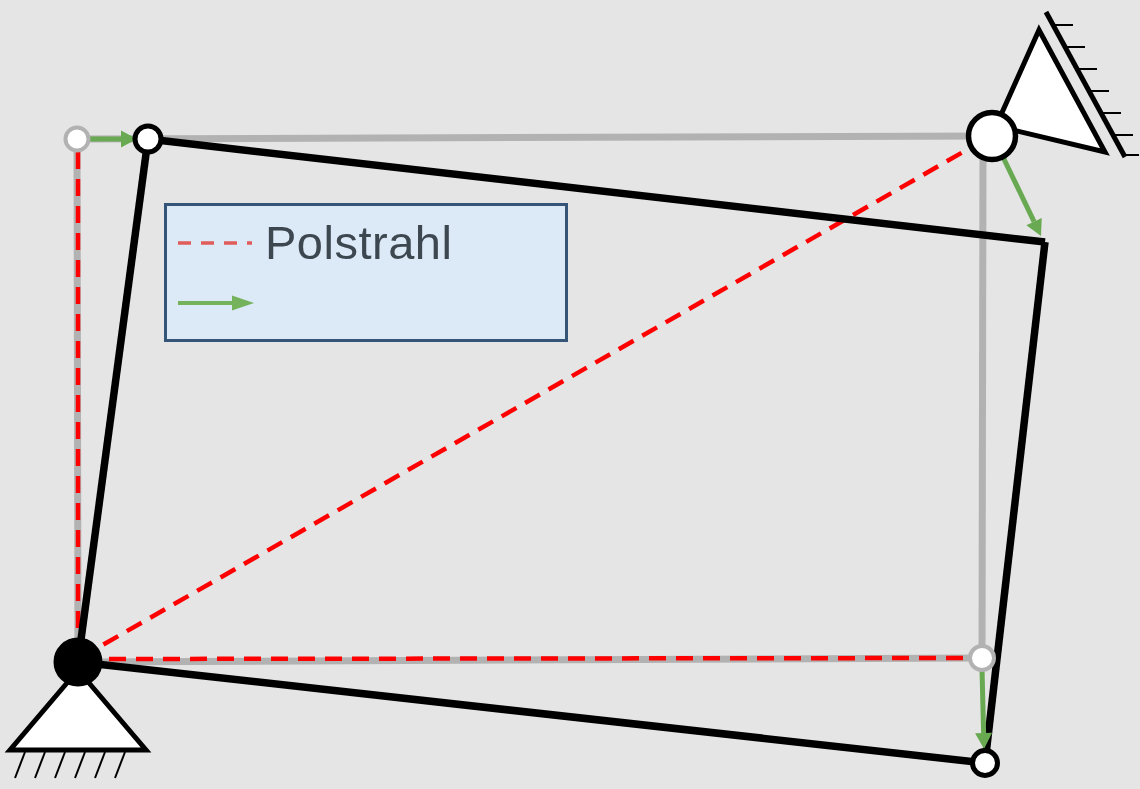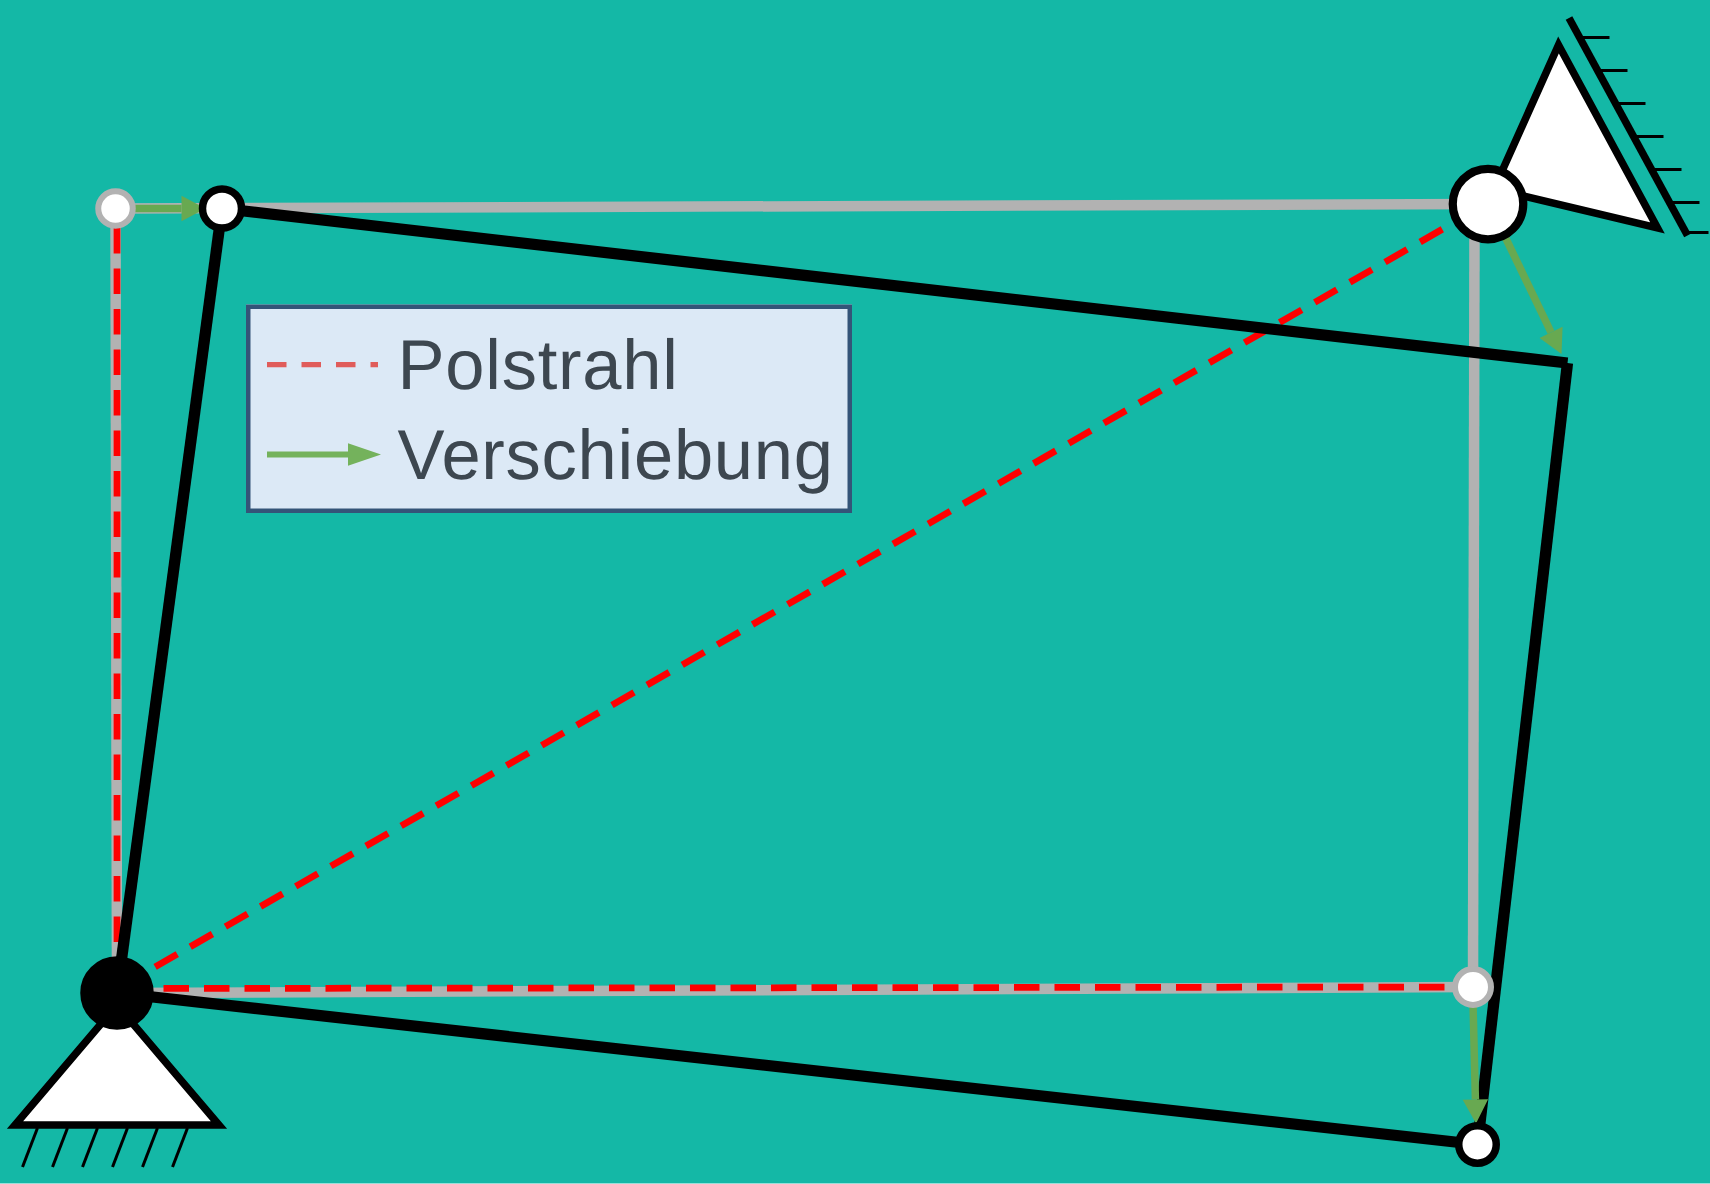--- a/index.html
+++ b/index.html
@@ -1,17 +1,17 @@
 <!DOCTYPE html>
 <html><head>
 <meta charset="utf-8">
 <style>
   html,body{margin:0;padding:0;background:#ffffff;}
   .stage{
-    position:relative;width:1140px;height:789px;background:#14b8a6;overflow:hidden;
+    position:relative;width:1140px;height:789px;background:#e5e5e5;overflow:hidden;
     font-family:"Liberation Sans",sans-serif;
   }
   .diagram-svg{position:absolute;left:0;top:0;}
   .legend{
     position:absolute;left:164px;top:203px;width:404px;height:139px;box-sizing:border-box;
     border:3px solid #345478;background:#dce9f6;
     display:flex;flex-direction:column;justify-content:center;padding:4px 8px;gap:2px;
   }
   .legend-row{display:flex;align-items:center;height:58px;}
   .legend-sample{width:86px;height:26px;flex:0 0 auto;}
@@ -84,17 +84,16 @@
       <svg class="legend-sample" viewBox="0 0 86 26">
         <line x1="3" y1="13" x2="77" y2="13" stroke-width="3.5" stroke-dasharray="13 10" stroke="#e05c5a"></line>
       </svg>
       <span class="legend-label">Polstrahl</span>
     </div>
     <div class="legend-row">
       <svg class="legend-sample" viewBox="0 0 86 26">
         <line x1="3" y1="13" x2="57" y2="13" stroke-width="4" stroke="#74b25c"></line>
         <polygon points="57,5.5 57,20.5 79,13" fill="#74b25c"></polygon>
       </svg>
-      <span class="legend-label">Verschiebung</span>
     </div>
   </div>
 
 </div>
 
 </body></html>

